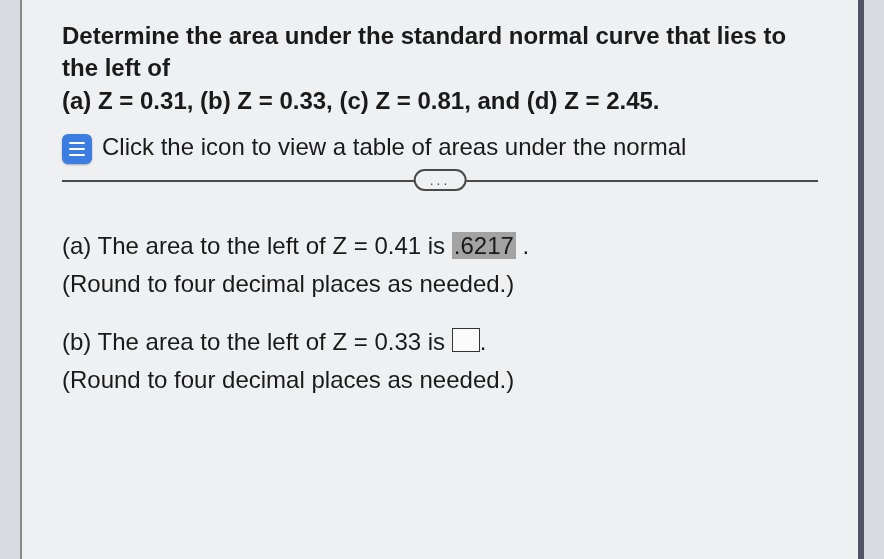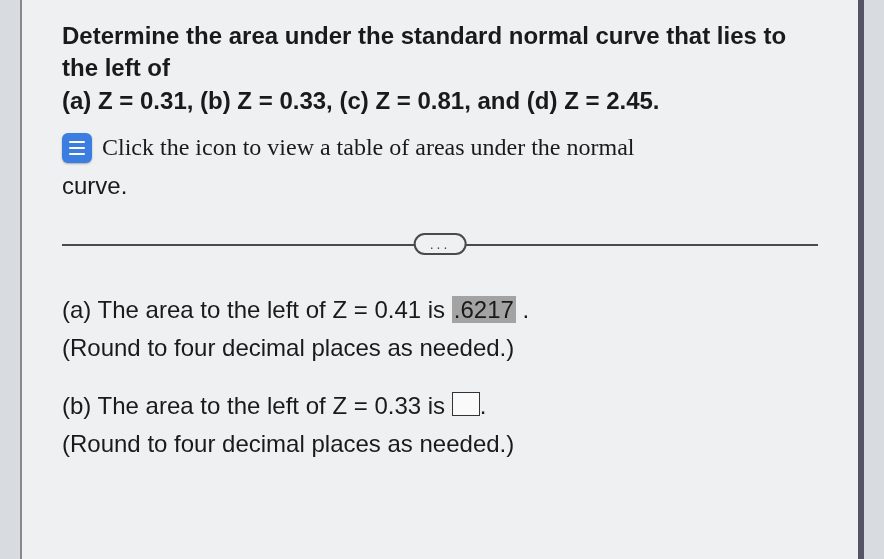--- a/index.html
+++ b/index.html
@@ -25,25 +25,24 @@
       color: #1a1a1a;
     }
     .question-text {
       font-size: 24px;
       line-height: 1.35;
       margin-bottom: 14px;
       font-weight: bold;
     }
     .instruction-row {
       display: flex;
-      align-items: center;
+      align-items: flex-end;
       gap: 10px;
       font-size: 24px;
       line-height: 1.35;
-      font-family: Liberation Serif, serif;
     }
     .table-icon {
       display: inline-flex;
       flex: 0 0 auto;
       width: 30px;
       height: 30px;
       background: #3b7de0;
       border-radius: 6px;
       align-items: center;
       justify-content: center;
@@ -128,21 +127,20 @@
   <div class="instruction-row">
     <span class="table-icon">
       <span class="table-icon-inner">
         <span class="table-icon-line"></span>
         <span class="table-icon-line"></span>
         <span class="table-icon-line"></span>
       </span>
     </span>
     <span>Click the icon to view a table of areas under the normal</span>
   </div>
-  <div class="instruction-continuation">curve.</div>
 
   <div class="divider-row">
     <div class="divider-line"></div>
     <div class="divider-pill">
       <span>...</span>
     </div>
   </div>
 
   <div class="answer-block">
     <div class="answer-line">

